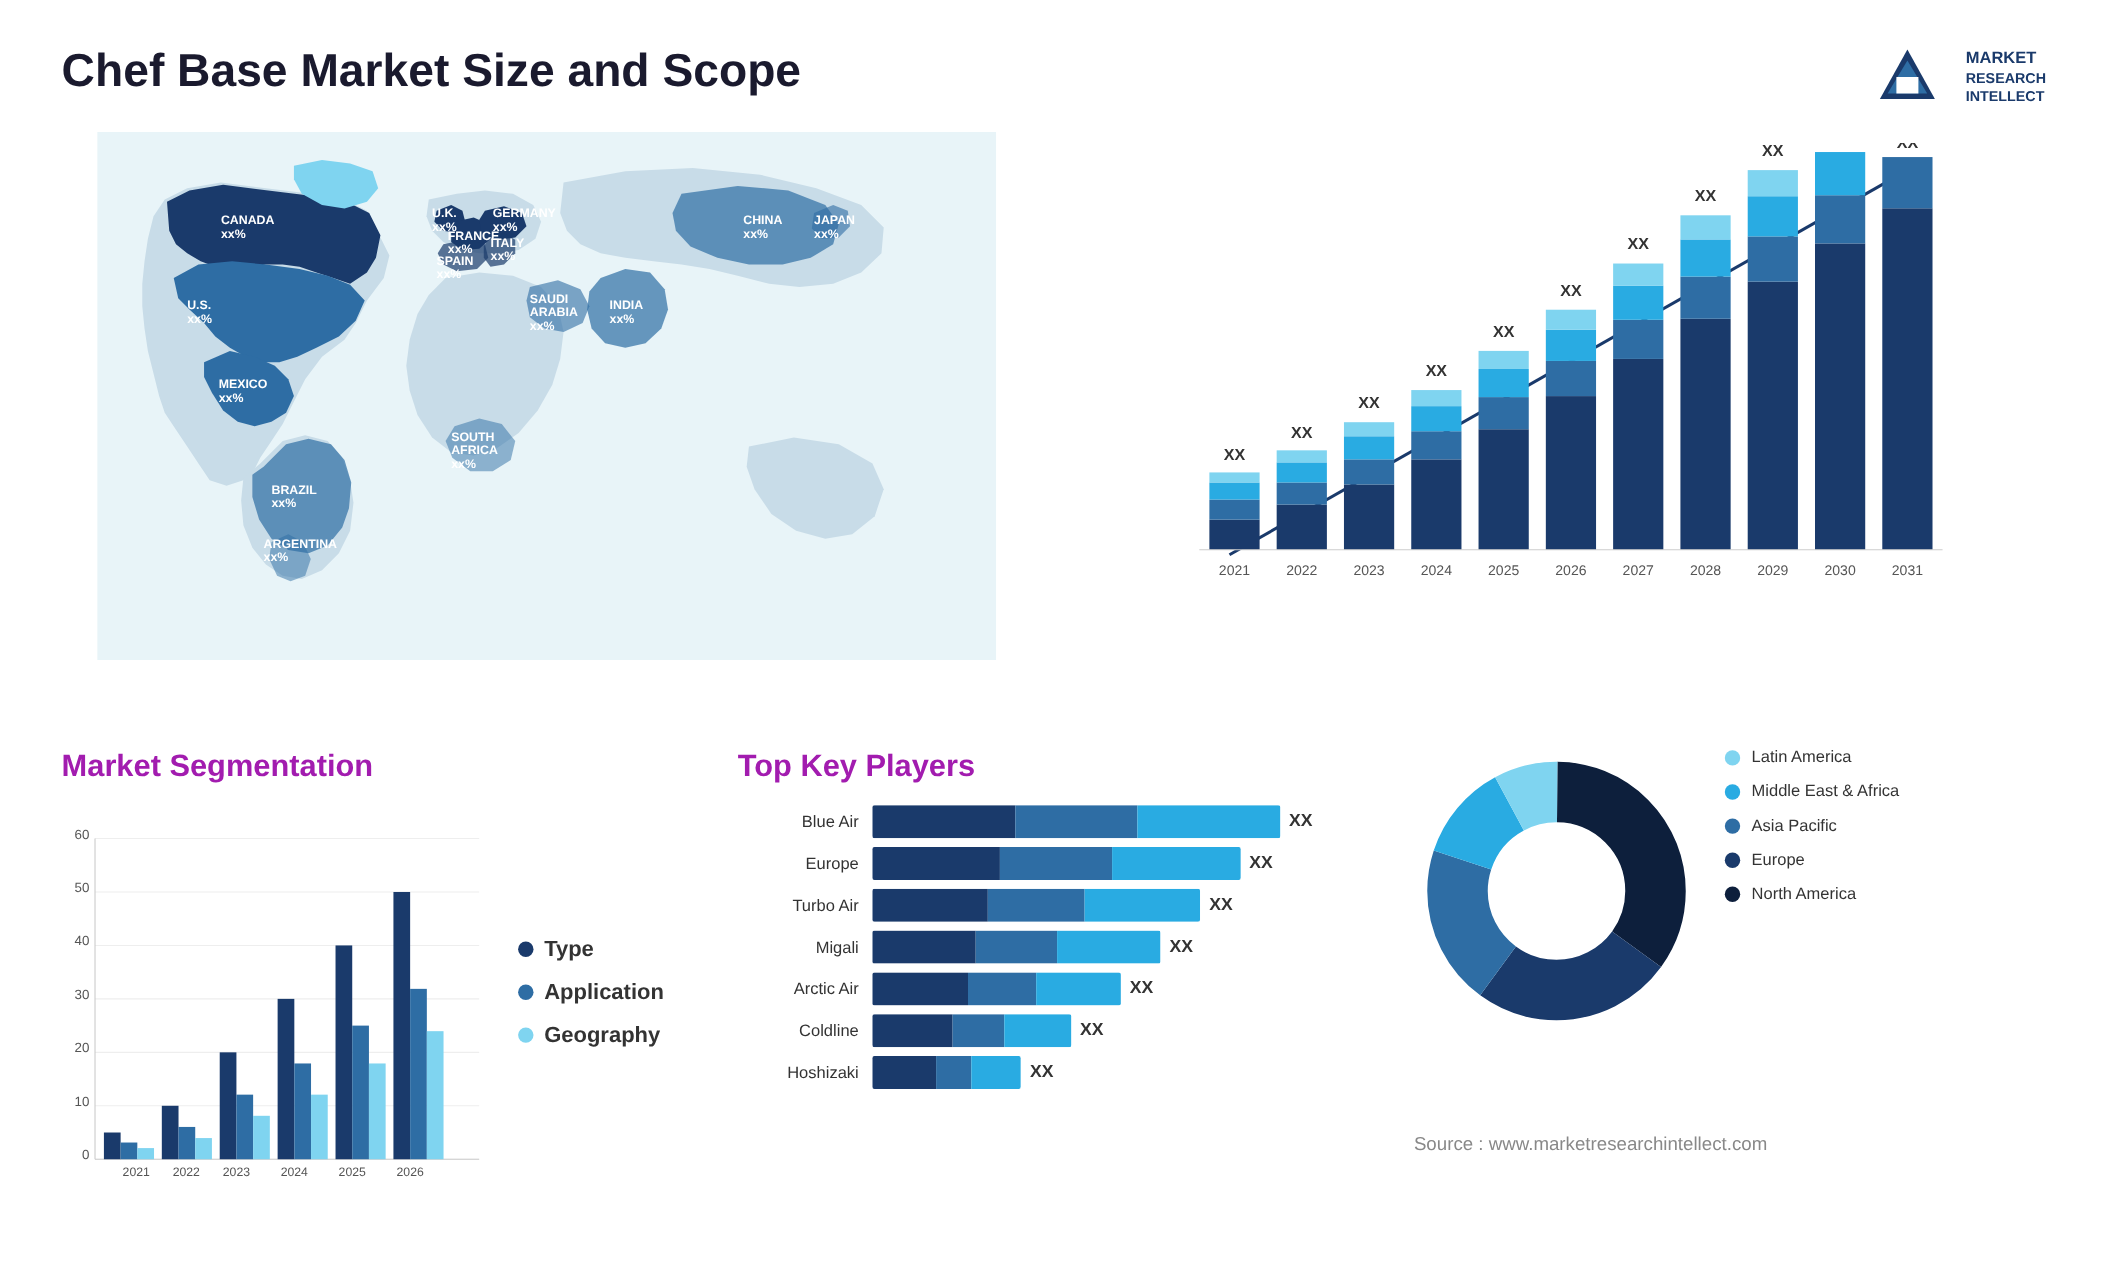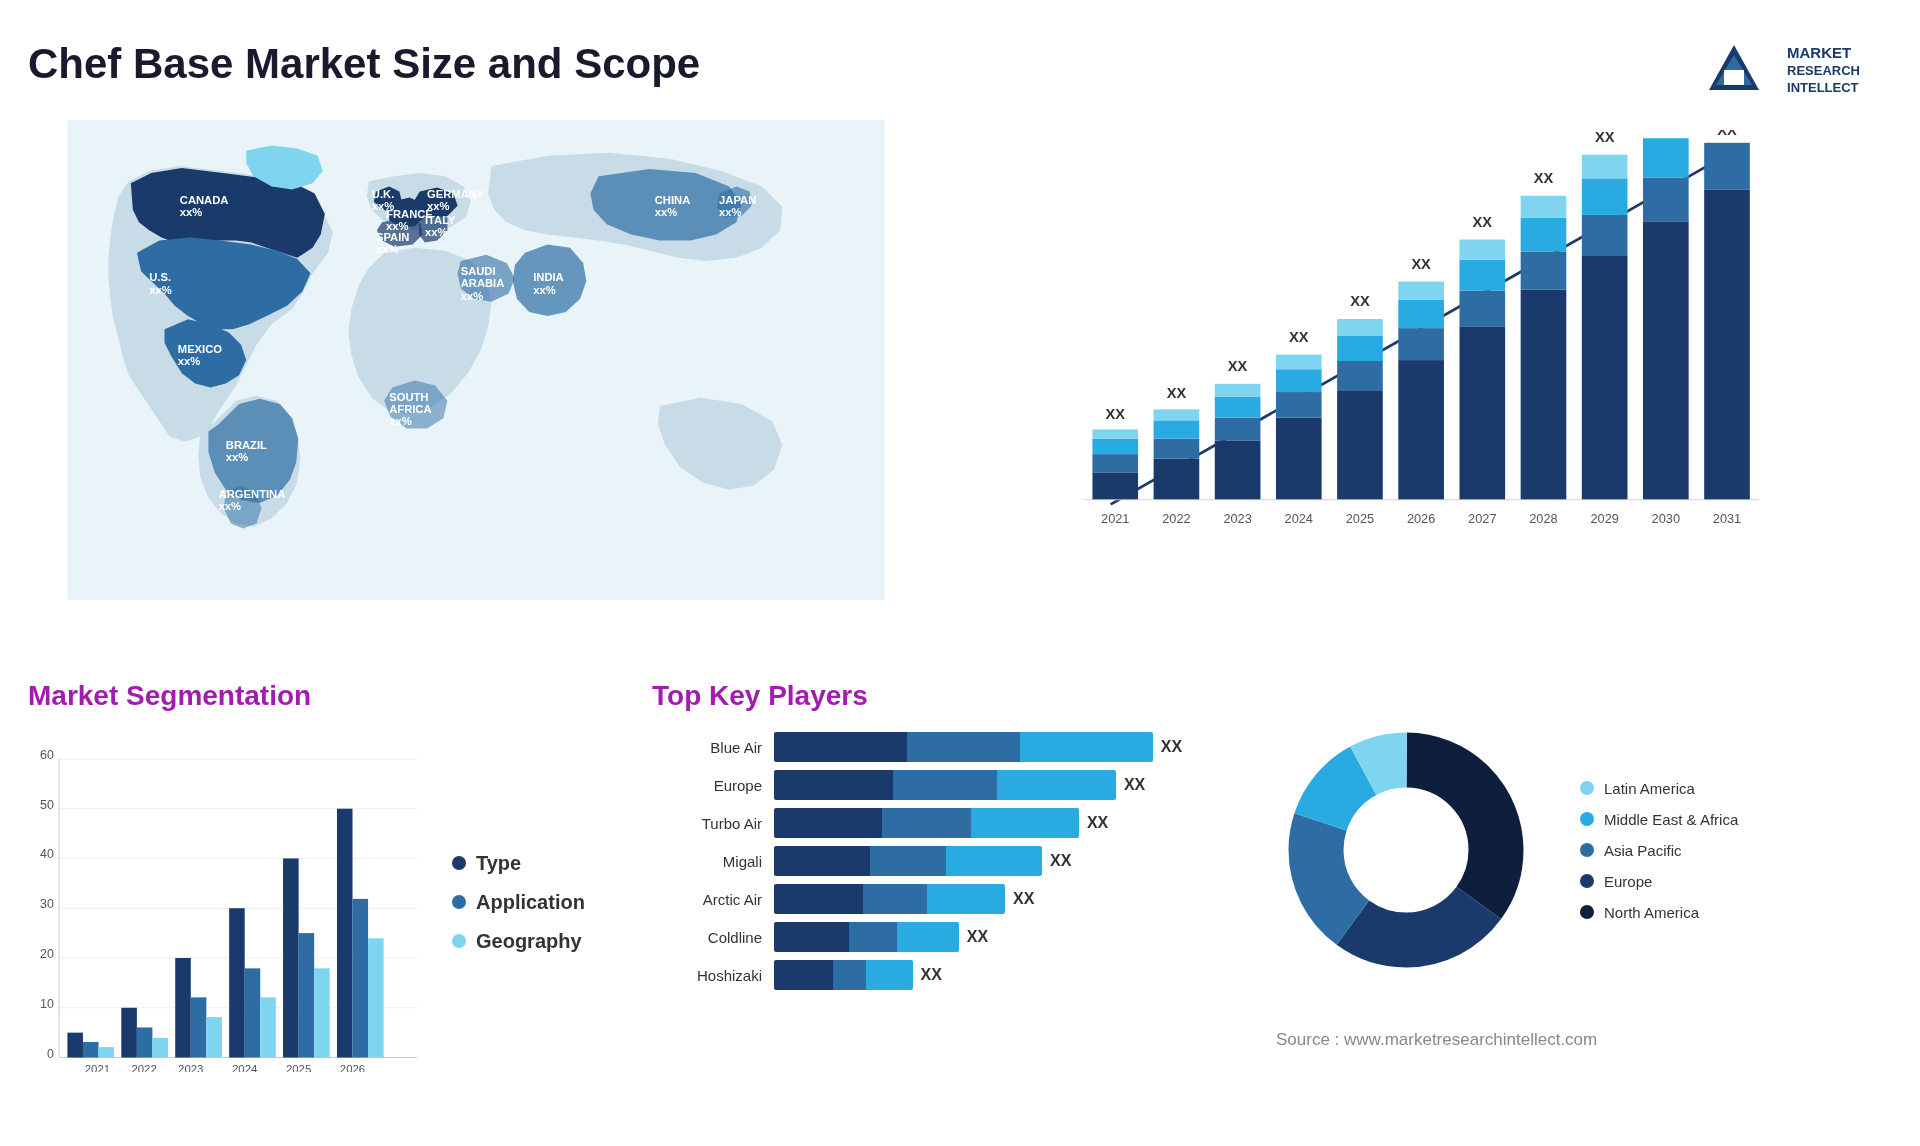--- a/index.html
+++ b/index.html
@@ -7,21 +7,21 @@
       font-family: 'Arial', sans-serif;
       background: #fff;
       width: 1920px;
       min-height: 1146px;
       overflow: hidden;
       position: relative;
     }
     .page-container {
       width: 1920px;
       min-height: 1146px;
-      padding: 40px 60px 30px 28px;
+      padding: 40px 60px 30px 56px;
       background: #fff;
     }
     .header-row {
       display: flex;
       justify-content: space-between;
       align-items: flex-start;
       margin-bottom: 20px;
     }
     .page-title {
       font-size: 42px;
@@ -157,22 +157,22 @@
     .player-xx {
       font-size: 16px;
       font-weight: 700;
       color: #333;
       margin-left: 8px;
     }
 
     
     .donut-container {
       display: flex;
-      align-items: center;
-      gap: 44px;
+      align-items: flex-start;
+      gap: 23px;
       height: 340px;
     }
     .donut-chart {
       width: 260px;
       height: 260px;
       flex-shrink: 0;
     }
     .donut-legend {
       display: flex;
       flex-direction: column;

